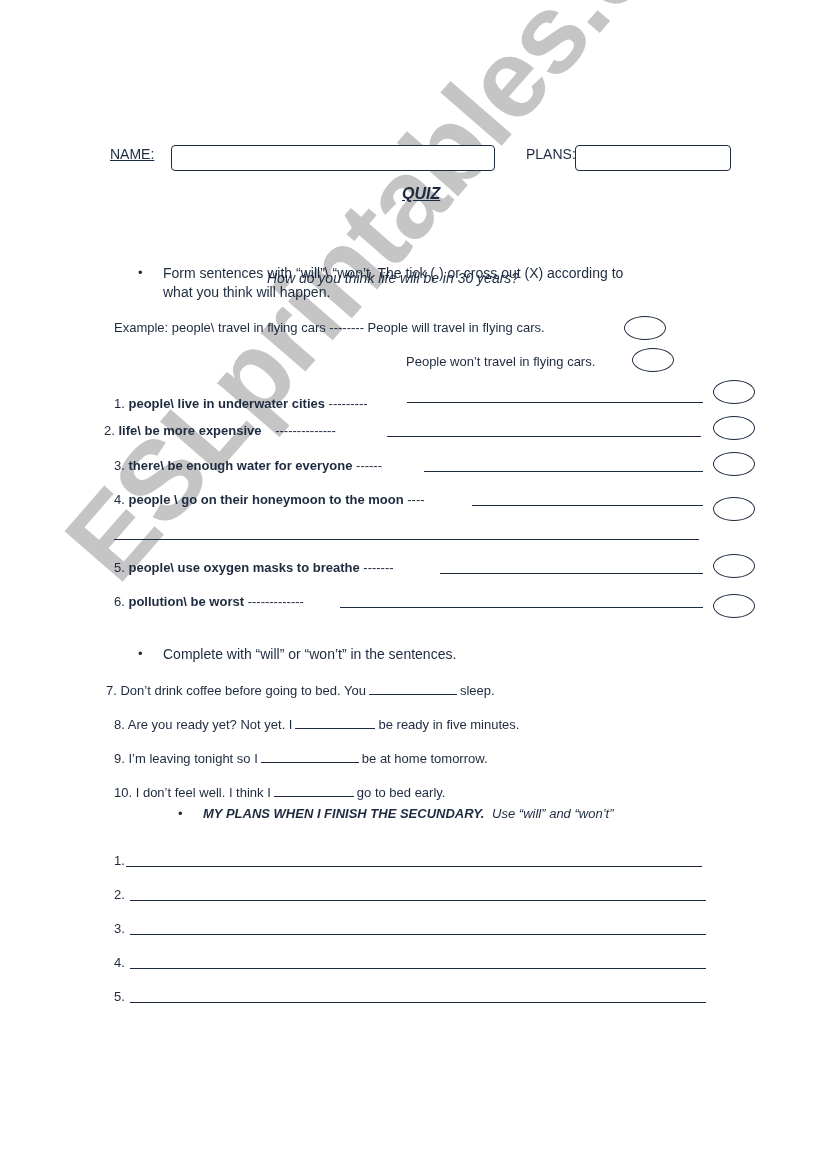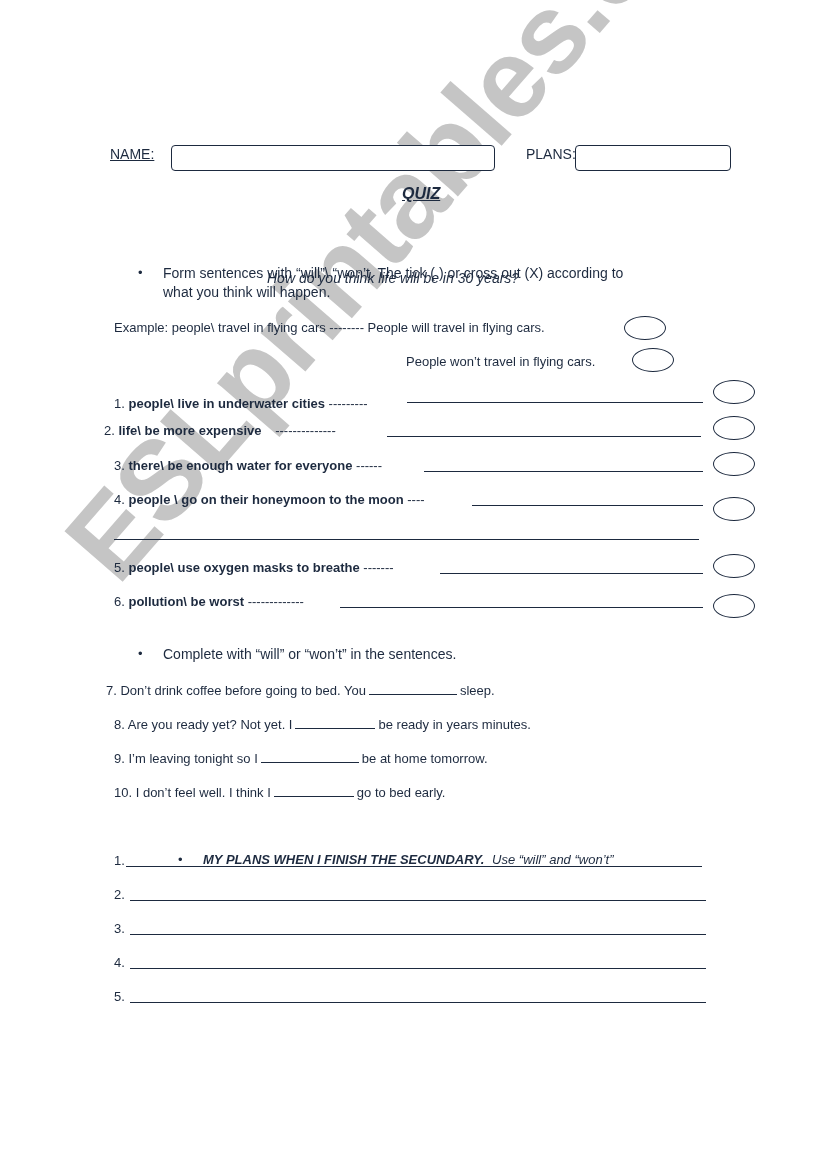--- a/index.html
+++ b/index.html
@@ -105,30 +105,30 @@
 </div>
 <div class="line" style="left:340px; top:607px; width:363px;"></div>
 <div class="oval" style="left:713px; top:594px;"></div>
 
 <div class="abs t14 bullet" style="left:163px; top:646px;">Complete with “will” or “won’t” in the sentences.</div>
 
 <div class="abs t13" style="left:106px; top:682px;">
   <span>7. Don’t drink coffee before going to bed. You</span><span class="blank" style="width:88px;"></span><span>sleep.</span>
 </div>
 <div class="abs t13" style="left:114px; top:716px;">
-  <span>8. Are you ready yet? Not yet. I</span><span class="blank" style="width:80px;"></span><span>be ready in years minutes.</span>
+  <span>8. Are you ready yet? Not yet. I</span><span class="blank" style="width:80px;"></span><span>be ready in five minutes.</span>
 </div>
 <div class="abs t13" style="left:114px; top:750px;">
   <span>9. I’m leaving tonight so I</span><span class="blank" style="width:98px;"></span><span>be at home tomorrow.</span>
 </div>
 <div class="abs t13" style="left:114px; top:784px;text-align:center;">
   <span>10. I don’t feel well. I think I</span><span class="blank" style="width:80px;"></span><span>go to bed early.</span>
 </div>
 
-<div class="abs t13 bullet" style="left:203px; top:852px;">
+<div class="abs t13 bullet" style="left:203px; top:806px;">
   <span class="bold" style="font-style:italic;">MY PLANS WHEN I FINISH THE SECUNDARY.</span>
   <span style="font-style:italic; margin-left:4px;">Use “will” and “won’t”</span>
 </div>
 
 <div class="abs t13" style="left:114px; top:853px;">1.</div>
 <div class="line" style="left:126px; top:866px; width:576px;"></div>
 <div class="abs t13" style="left:114px; top:887px;">2.</div>
 <div class="line" style="left:130px; top:900px; width:576px;"></div>
 <div class="abs t13" style="left:114px; top:921px;">3.</div>
 <div class="line" style="left:130px; top:934px; width:576px;"></div>

